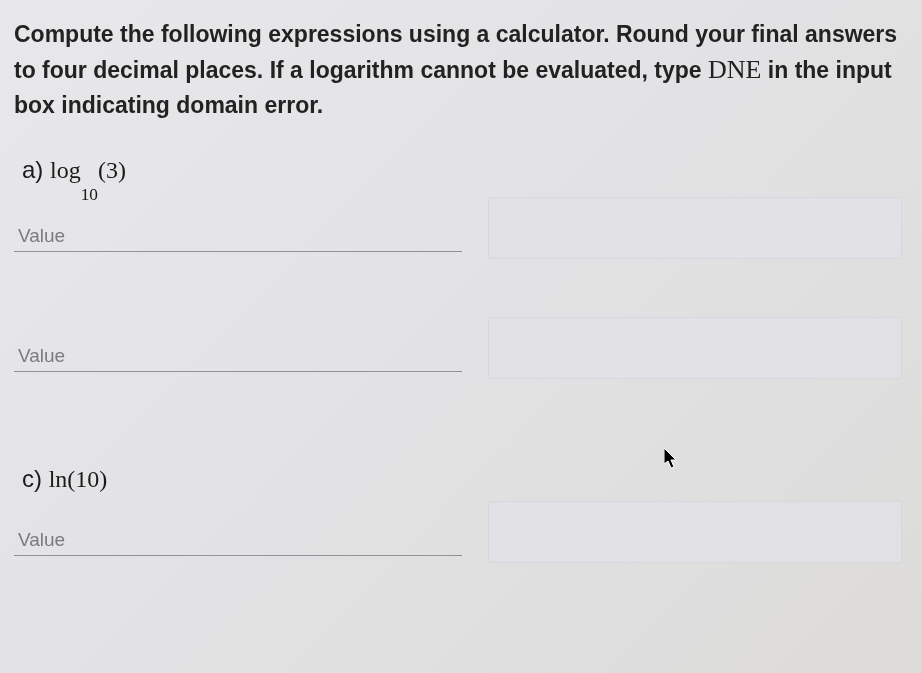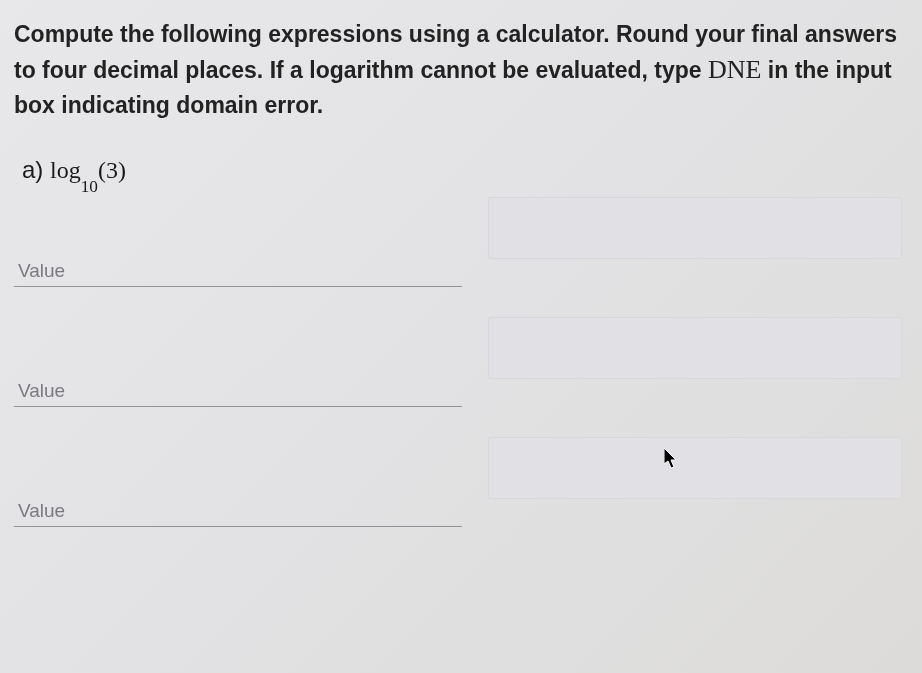--- a/index.html
+++ b/index.html
@@ -24,24 +24,24 @@
     .part {
       margin-bottom: 58px;
     }
     .part-label {
       font-size: 24px;
       color: #1a1a1a;
       margin-bottom: 36px;
       margin-left: 8px;
     }
     .math { font-family: "Times New Roman", serif; }
-    .sub { font-size: 0.72em; vertical-align: sub; position: relative; top: 8px; }
+    .sub { font-size: 0.72em; vertical-align: sub; position: relative; top: 16px; }
     .row {
       display: flex;
-      align-items: flex-end;
+      align-items: flex-start;
       gap: 26px;
     }
     .value-wrap {
       flex: 0 0 448px;
       border-bottom: 1px solid rgba(80,80,85,0.55);
       padding: 0 0 4px 4px;
     }
     .value-label {
       font-size: 19px;
       color: #7a7a80;
@@ -89,20 +89,23 @@
 <div class="part">
   <div class="row">
     <div class="value-wrap">
       <span class="value-label">Value</span>
     </div>
     <input class="answer-input" type="text" value="" style="">
   </div>
 </div>
 
 <div class="part">
+  <div class="part-label">
+    <span>c) </span><span class="math"><span>ln</span><span>(10)</span></span>
+  </div>
   <div class="row">
     <div class="value-wrap">
       <span class="value-label">Value</span>
     </div>
     <input class="answer-input" type="text" value="" style="">
   </div>
 </div>
 
 <svg class="cursor" width="16" height="22" viewBox="0 0 16 22">
   <path d="M0 0 L0 16 L4 13 L7 20 L10 19 L7 12 L12 12 Z" fill="#000" stroke="#fff" stroke-width="1"></path>

